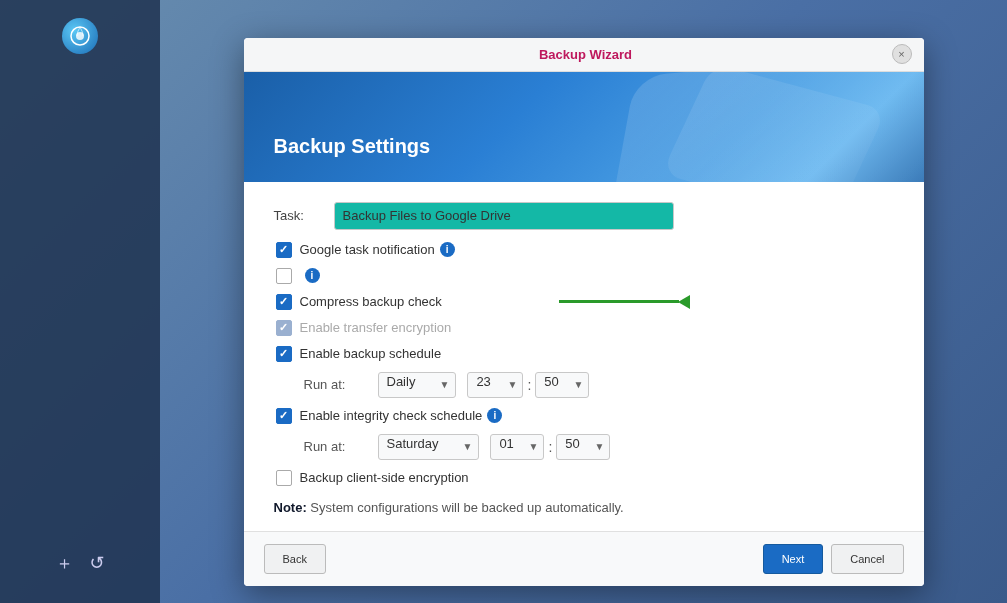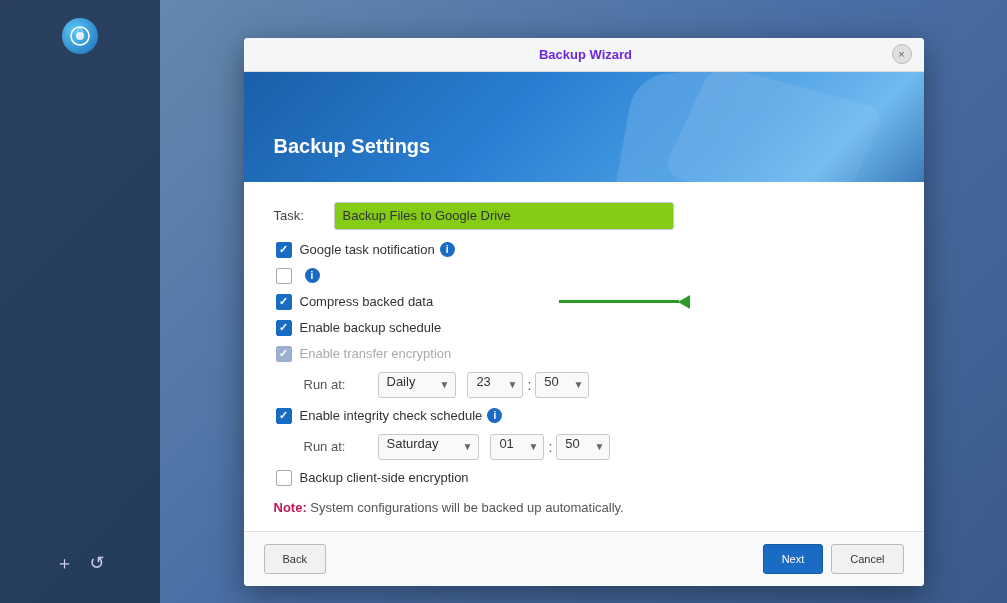--- a/index.html
+++ b/index.html
@@ -102,21 +102,21 @@
       display: flex;
       align-items: center;
       justify-content: space-between;
       padding: 0 12px;
       user-select: none;
     }
 
     .dialog-title {
       font-size: 13px;
       font-weight: 600;
-      color: #6d28d9;
+      color: #be185d;
       flex: 1;
       text-align: center;
     }
 
     .dialog-close {
       width: 20px;
       height: 20px;
       border-radius: 50%;
       background: #e0e0e0;
       border: 1px solid #bbb;
@@ -191,21 +191,21 @@
 
     .form-input {
       flex: 1;
       max-width: 340px;
       height: 28px;
       border: 1px solid #c8c8c8;
       border-radius: 3px;
       padding: 0 8px;
       font-size: 13px;
       color: #333;
-      background: #84cc16;
+      background: #14b8a6;
       outline: none;
     }
 
     .checkbox-row {
       display: flex;
       align-items: center;
       margin-bottom: 10px;
       padding-left: 2px;
     }
 
@@ -328,21 +328,21 @@
     }
 
     
     .note-row {
       margin-top: 14px;
       font-size: 13px;
       color: #555;
     }
 
     .note-row .note-label {
-      color: #be185d;
+      color: #0f172a;
       font-weight: 600;
     }
 
     
     .dialog-footer {
       border-top: 1px solid #e0e0e0;
       padding: 12px 20px;
       display: flex;
       align-items: center;
       justify-content: space-between;
@@ -420,36 +420,36 @@
           <div class="info-icon">i</div>
         </div>
 
         <div class="checkbox-row">
           <div class="cb"></div>
           <div class="info-icon">i</div>
         </div>
 
         <div class="checkbox-row" style="position:relative;">
           <div class="cb checked"></div>
-          <span class="checkbox-label">Compress backed data</span>
+          <span class="checkbox-label">Compress backup check</span>
 
           <div style="position:absolute; left: 285px; display:flex; align-items:center;">
             <div style="width:120px; height:3px; background:#2a9a2a;"></div>
             <div style="width:0;height:0;border-top:7px solid transparent;border-bottom:7px solid transparent;border-right:12px solid #2a9a2a;margin-left:-1px;"></div>
           </div>
         </div>
 
         <div class="checkbox-row">
+          <div class="cb disabled checked"></div>
+          <span class="checkbox-label disabled">Enable transfer encryption</span>
+        </div>
+
+        <div class="checkbox-row">
           <div class="cb checked"></div>
           <span class="checkbox-label">Enable backup schedule</span>
-        </div>
-
-        <div class="checkbox-row">
-          <div class="cb disabled checked"></div>
-          <span class="checkbox-label disabled">Enable transfer encryption</span>
         </div>
 
         <div class="schedule-row">
           <div class="schedule-label">Run at:</div>
           <div class="select-wrapper">
             <select class="form-select">
               <option>Daily</option>
               <option>Weekly</option>
               <option>Monthly</option>
             </select>

